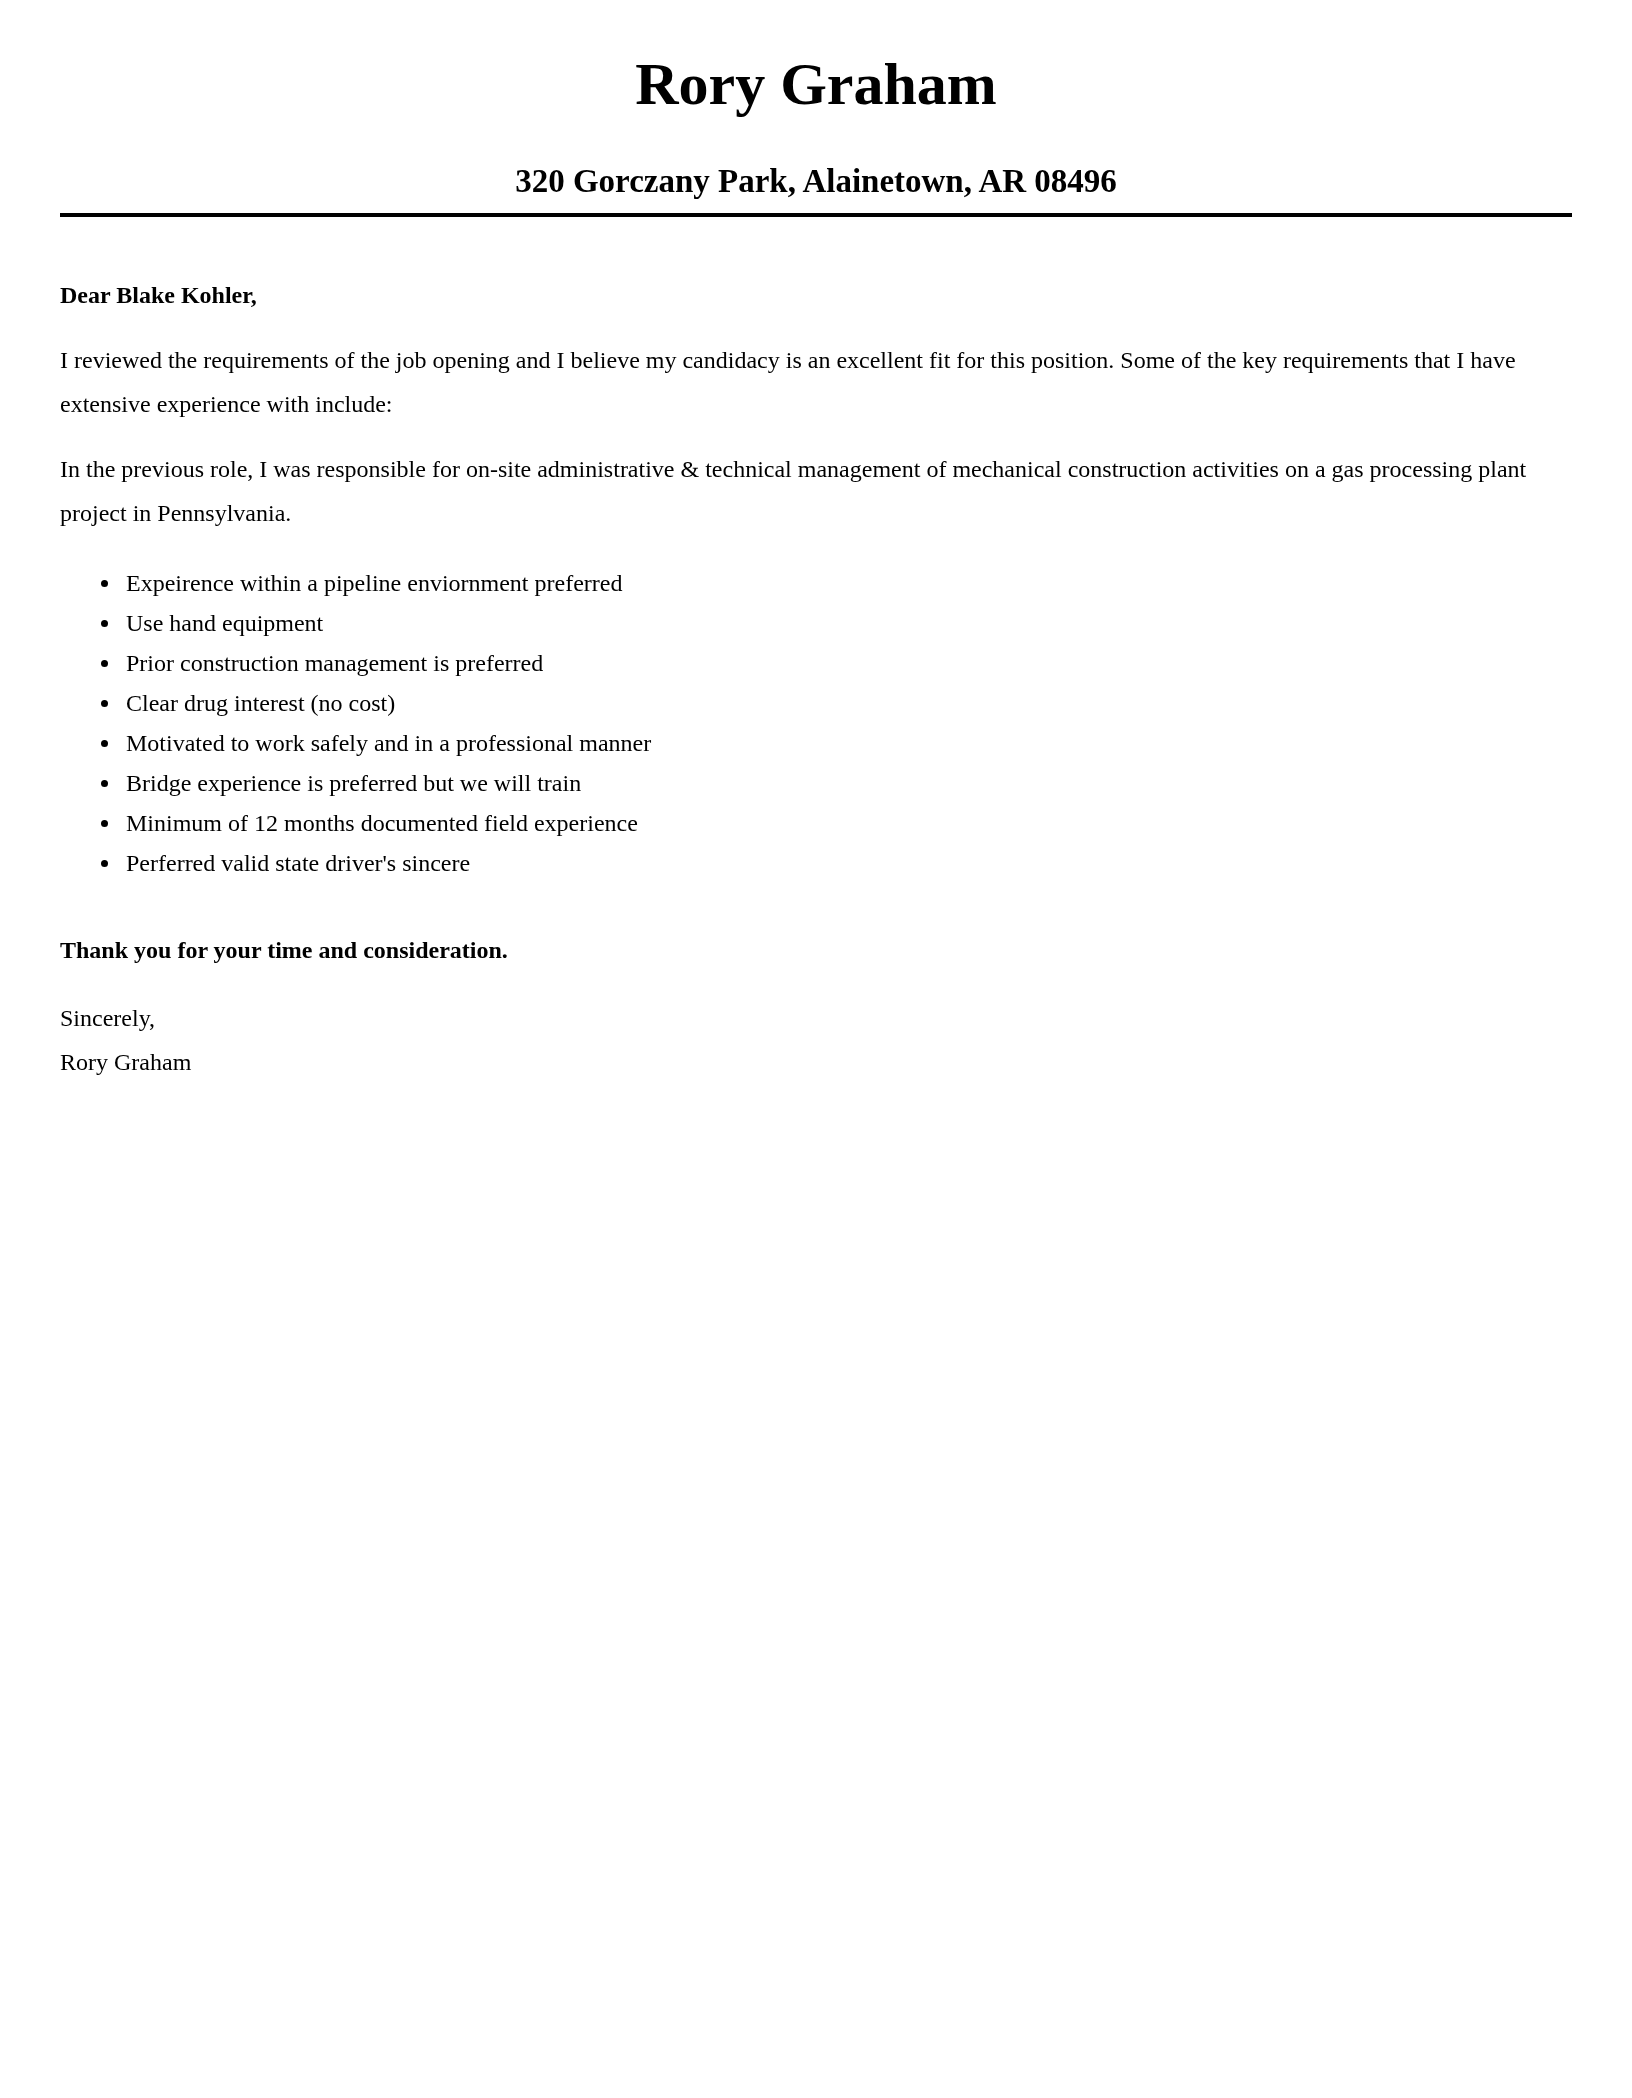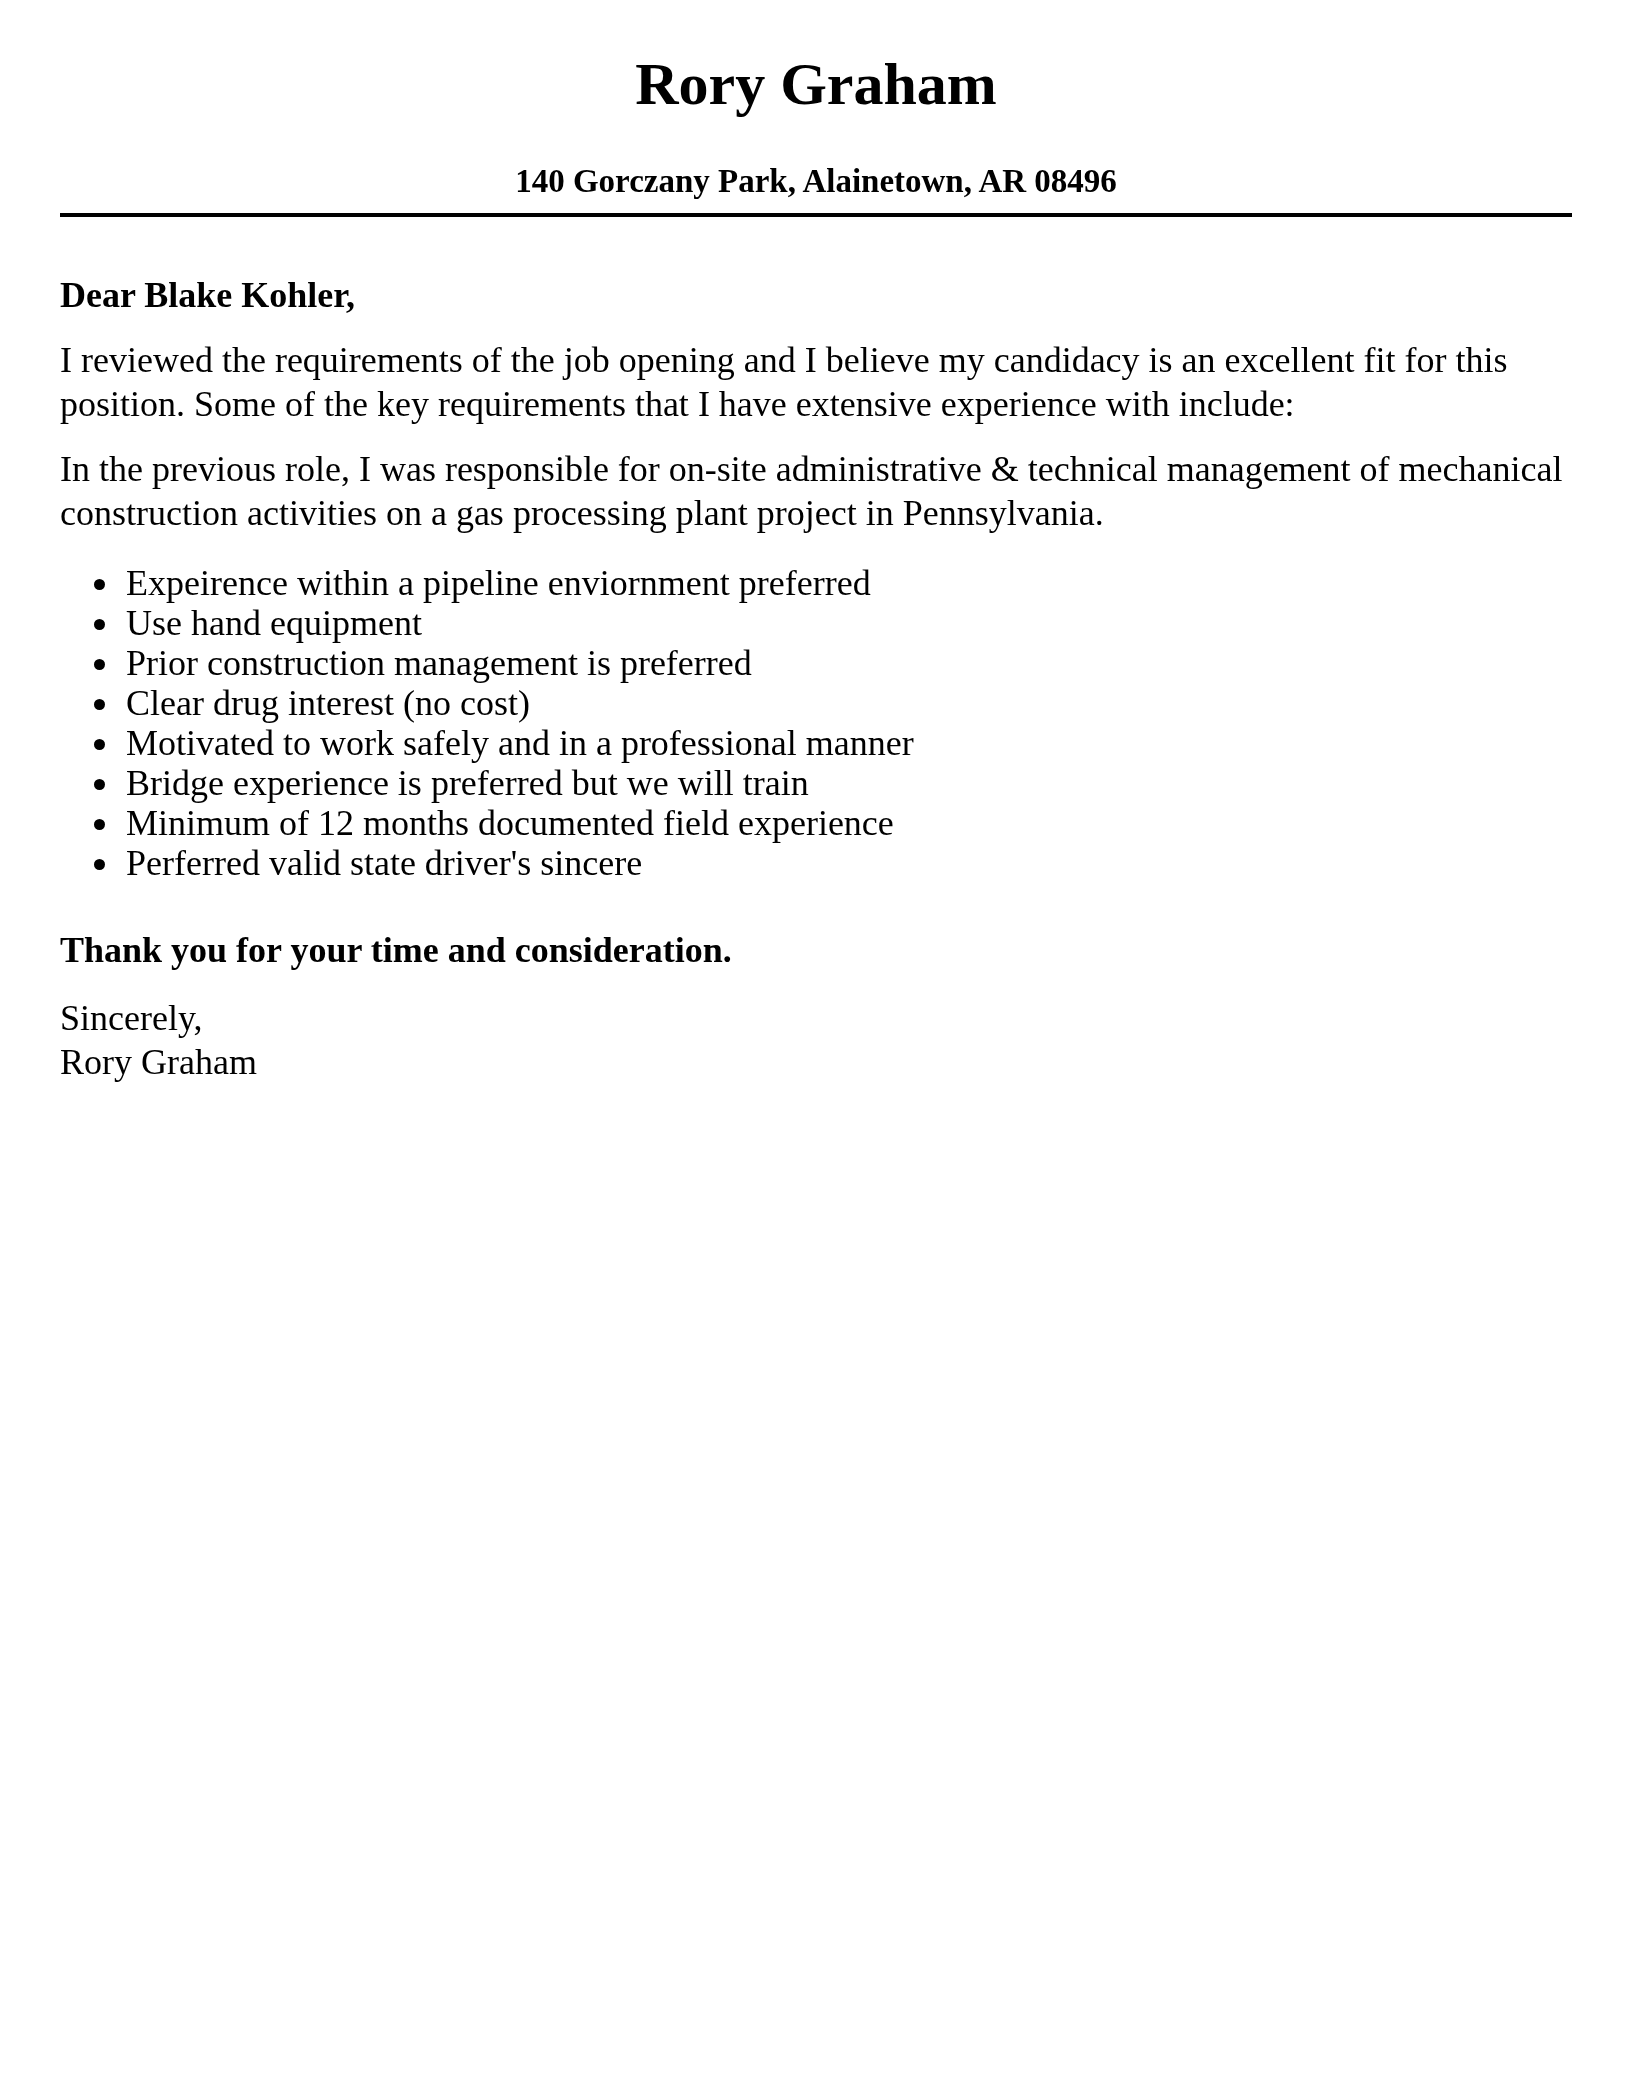--- a/index.html
+++ b/index.html
@@ -31,21 +31,21 @@
     line-height: 40px;
     font-weight: bold;
     margin: 41px 0 0 0;
   }
   .rule {
     height: 4px;
     background: #000000;
     margin: 12px 0 0 0;
   }
   .body-copy {
-    font-size: 36px;
+    font-size: 24px;
     line-height: 44px;
   }
   .greeting {
     font-weight: bold;
     margin: 56px 0 21px 0;
   }
   p.para {
     margin: 21px 0;
   }
   ul.requirements {
@@ -65,21 +65,21 @@
     margin: 24px 0 0 0;
   }
 </style>
 </head>
 <body>
 
 <div class="page">
 
   <header class="letter-header">
     <h1 class="applicant-name">Rory Graham</h1>
-    <div class="applicant-address">140 Gorczany Park, Alainetown, AR 08496</div>
+    <div class="applicant-address">320 Gorczany Park, Alainetown, AR 08496</div>
     <div class="rule"></div>
   </header>
 
   <main class="body-copy">
 
     <p class="greeting">Dear Blake Kohler,</p>
 
 
     <p class="para">I reviewed the requirements of the job opening and I believe my candidacy is an excellent fit for this position. Some of the key requirements that I have extensive experience with include:</p>
 

